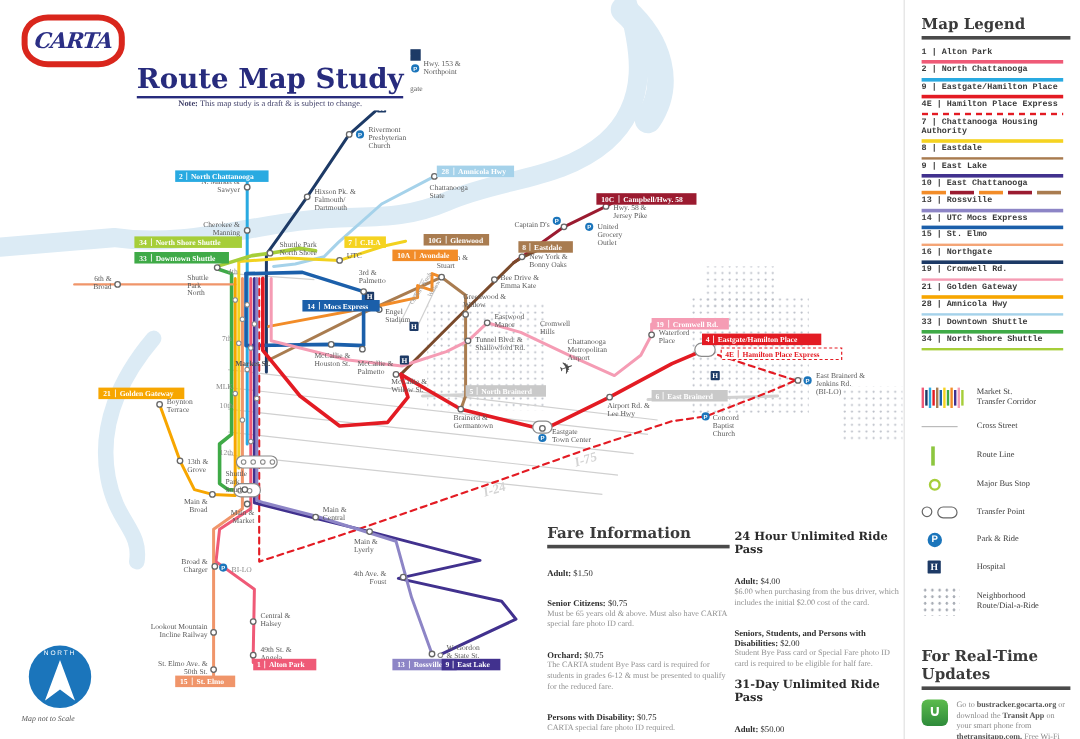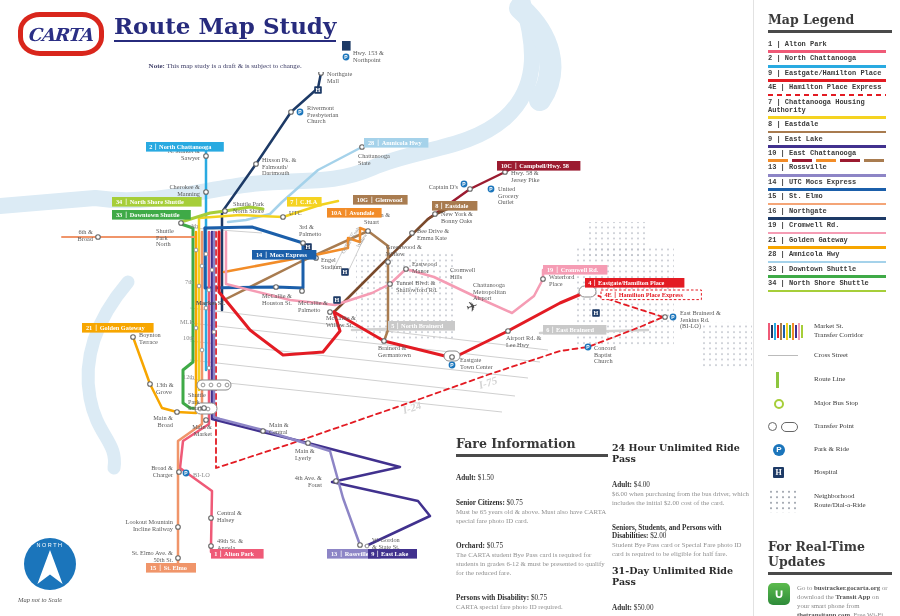--- a/index.html
+++ b/index.html
@@ -2,22 +2,22 @@
 <html><head>
 <meta charset="utf-8">
 <style>
   html,body{margin:0;padding:0;}
   body{width:900px;height:616px;position:relative;background:#fff;overflow:hidden;font-family:"Liberation Serif",serif;}
   #map{position:absolute;left:0;top:0;width:900px;height:616px;font-family:"Liberation Serif",serif;}
   .hdr{position:absolute;left:16px;top:10px;display:flex;align-items:flex-start;z-index:6;background:#fff;padding:2px 6px 2px 2px;}
   .logo{width:76px;height:34px;border:5px solid #d9261c;border-radius:22px/19px;display:flex;align-items:center;justify-content:center;background:#fff;flex:none;}
   .logo span{font-family:"DejaVu Serif",serif;font-style:italic;font-weight:bold;font-size:18px;color:#2b2f85;letter-spacing:-1px;transform:skewX(-6deg);}
   .titleblk{margin-left:10px;padding-top:2px;}
-  .title{font-family:"DejaVu Serif",serif;font-weight:bold;font-size:23px;color:#272b7d;border-bottom:2px solid #272b7d;padding-bottom:3px;line-height:1.02;}
-  .note{font-size:7px;color:#3d3d66;margin-top:20px;text-align:center;}
+  .title{font-family:"DejaVu Serif",serif;font-weight:bold;font-size:23px;color:#272b7d;border-bottom:2px solid #272b7d;padding-bottom:3px;line-height:1.02;margin-top:40px;}
+  .note{font-size:7px;color:#3d3d66;margin-top:0;text-align:center;}
   .legend{position:absolute;left:753px;top:0;width:147px;height:616px;background:#fff;border-left:1px solid #e2e2e2;box-sizing:border-box;padding:12px 8px 0 14px;z-index:6;}
   .sec-title{font-family:"DejaVu Serif",serif;font-weight:bold;font-size:12.5px;color:#3a3a3a;border-bottom:3px solid #4a4a4a;padding-bottom:3px;margin-bottom:8px;}
   .lg-entry{margin-bottom:2.4px;}
   .lg-entry .t{font-size:7px;font-weight:bold;color:#3a3a3a;line-height:1.1;font-family:Liberation Mono, monospace;}
   .lg-entry .l{height:2.6px;width:118px;margin-top:1.8px;}
   .lg-syms{margin-top:30px;}
   .lg-sym{display:flex;align-items:center;margin-bottom:9px;min-height:14px;}
   .lg-sym .ic{width:46px;flex:none;display:flex;align-items:center;}
   .lg-sym .lb{font-size:7px;color:#3a3a3a;white-space:pre-line;line-height:1.25;}
   .ic-corridor{display:flex;gap:1px;height:17px;align-items:center;}

